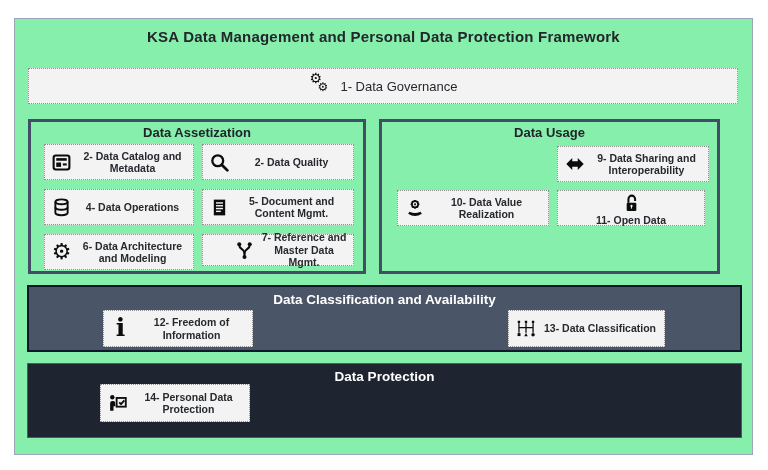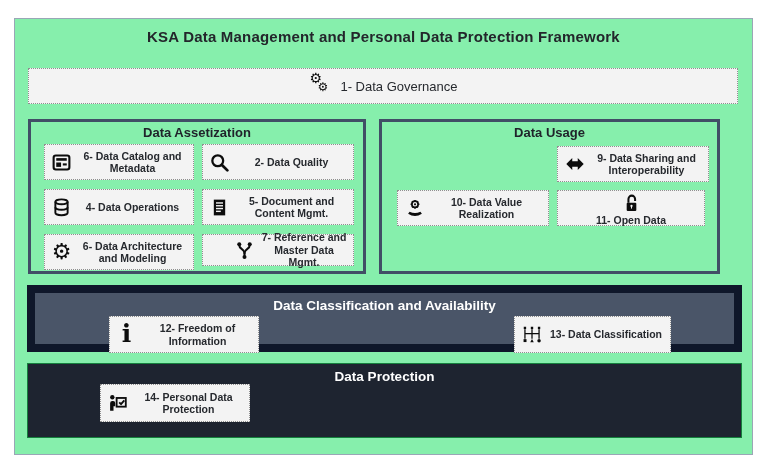--- a/index.html
+++ b/index.html
@@ -22,21 +22,21 @@
   .group-title { position:absolute; top:3px; left:0; width:100%; text-align:center;
     font-size:13px; font-weight:bold; color:#20242b; }
   .item { position:absolute; background:#f3f3f3; border:1px dotted #8f8f8f;
     display:flex; align-items:center; padding:2px 3px; }
   .icn { width:27px; min-width:27px; display:flex; align-items:center;
     justify-content:center; color:#0c0c0c; }
   .lbl { flex:1; text-align:center; font-size:10.5px; font-weight:bold;
     color:#26292e; line-height:1.18; }
   .band { position:absolute; left:12px; width:715px; }
   .band-classification { top:266px; height:67px; background:#4a5568;
-    border:8px solid #0f172a; }
+    border:2px solid #0f172a; }
   .band-protection { top:344px; height:75px; background:#1e2430;
     border:1px solid #15803d; }
   .band-title { position:absolute; top:5px; left:0; width:100%; text-align:center;
     font-size:13.5px; font-weight:bold; color:#ffffff; }
   .gear-glyph { font-size:22px; line-height:1; color:#0c0c0c; }
   .info-glyph { font-family:"DejaVu Serif", serif; font-weight:bold;
     font-size:25px; line-height:.9; color:#0c0c0c; }
   
   .gL-1 { left:13px;  top:22px;  width:150px; height:36px; }
   .gL-2 { left:171px; top:22px;  width:152px; height:36px; }
@@ -73,21 +73,21 @@
 
     <div class="item gL-1">
       <span class="icn">
         <svg viewBox="0 0 24 24" width="21" height="21">
             <rect x="3" y="4" width="18" height="16" rx="2.5" fill="none" stroke="#0c0c0c" stroke-width="2.4"></rect>
             <rect x="6" y="7" width="12" height="3" fill="#0c0c0c"></rect>
             <rect x="6" y="12" width="5.5" height="5" fill="#0c0c0c"></rect>
             <rect x="13.5" y="13" width="4.5" height="2.4" fill="#0c0c0c"></rect>
           </svg>
       </span>
-      <span class="lbl">6- Data Catalog and Metadata</span>
+      <span class="lbl">2- Data Catalog and Metadata</span>
     </div>
 
     <div class="item gL-2">
       <span class="icn">
         <svg viewBox="0 0 24 24" width="21" height="21">
             <circle cx="10" cy="10" r="6.2" fill="none" stroke="#0c0c0c" stroke-width="2.6"></circle>
             <line x1="14.8" y1="14.8" x2="21" y2="21" stroke="#0c0c0c" stroke-width="3.2" stroke-linecap="round"></line>
           </svg>
       </span>
       <span class="lbl">2- Data Quality</span>

